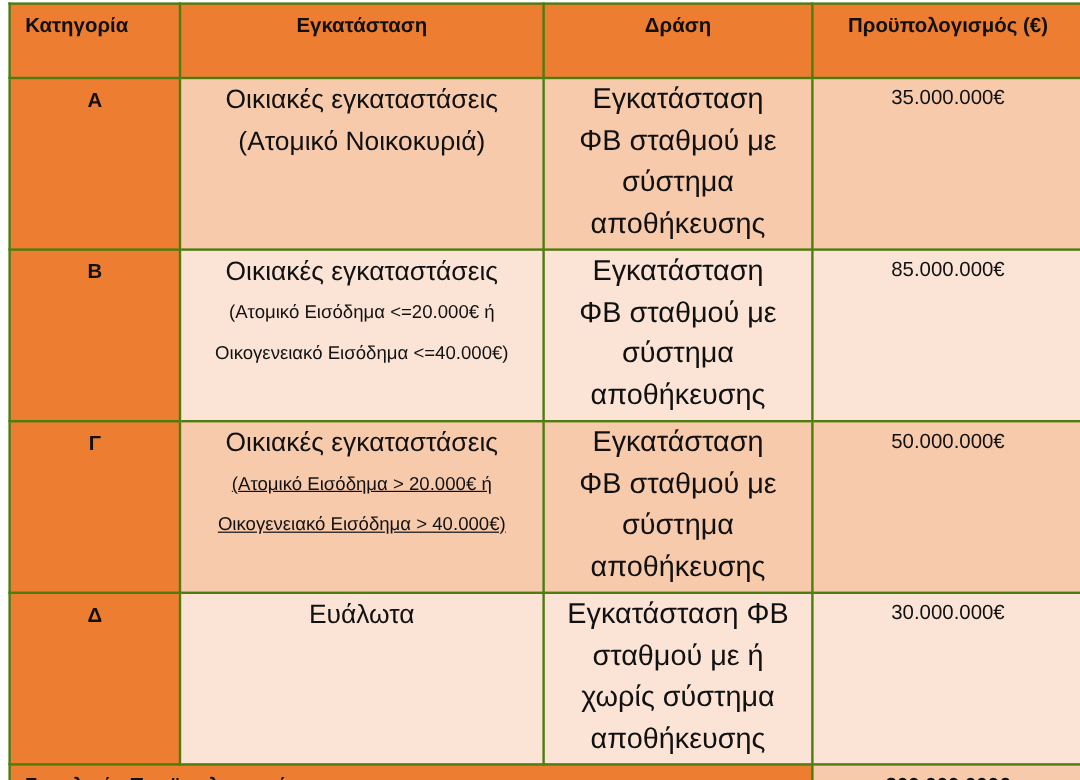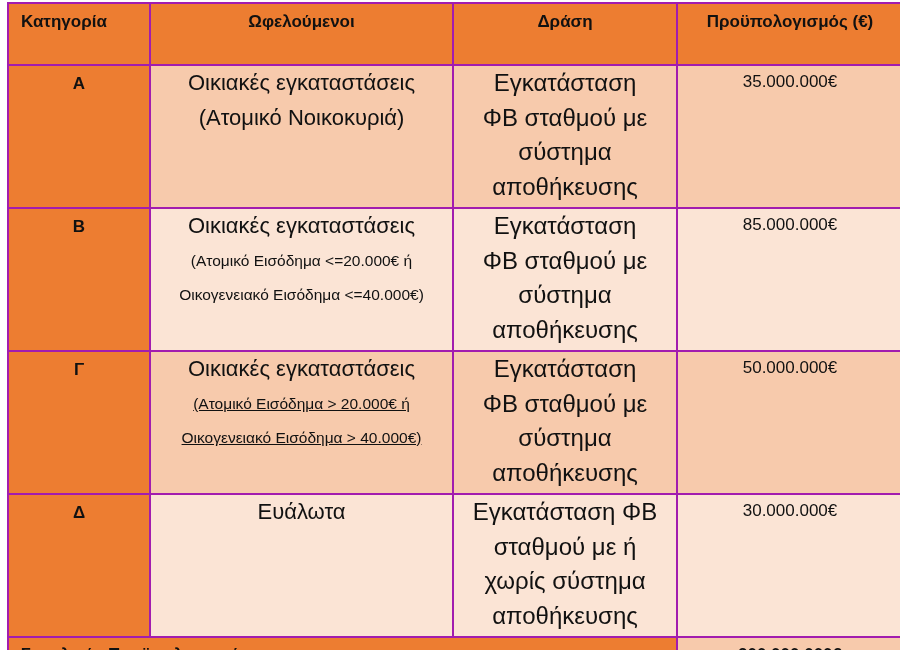--- a/index.html
+++ b/index.html
@@ -1,19 +1,19 @@
 <!DOCTYPE html>
 <html><head>
 <meta charset="utf-8">
 <style>
   html, body { margin:0; padding:0; background:#ffffff; }
   body { width:900px; height:650px; overflow:hidden; position:relative;
          font-family:"Liberation Sans", sans-serif; color:#111; }
   table { position:absolute; left:7px; top:2px; border-collapse:collapse; table-layout:fixed; width:895px; }
-  td, th { border:2px solid #a21caf; vertical-align:top; text-align:center; padding:0; }
+  td, th { border:2px solid #4d7c0f; vertical-align:top; text-align:center; padding:0; }
   .hdr th { background:#ed7d31; height:52px; font-weight:bold; font-size:17px; padding-top:8px; }
   .hdr th.c1 { text-align:left; padding-left:12px; }
   .cat { background:#ed7d31; font-weight:bold; font-size:17px; padding-top:8px; }
   .odd td.d { background:#f7caac; }
   .even td.d { background:#fbe4d5; }
   .row td { height:133px; }
   .cell-text { font-size:24px; line-height:34.5px; padding-top:0px; }
   .ben .line1 { font-size:22px; line-height:34.5px; display:block; }
   .ben .small { font-size:15.5px; line-height:34.5px; display:block; }
   .amt { font-size:17px; padding-top:6px; }
@@ -27,21 +27,21 @@
 <table>
   <colgroup>
     <col style="width:142px">
       <col style="width:303px">
       <col style="width:224px">
       <col style="width:226px">
   </colgroup>
   <tbody>
       <tr class="hdr">
     <th class="c1">Κατηγορία</th>
-    <th>Ωφελούμενοι</th>
+    <th>Εγκατάσταση</th>
     <th>Δράση</th>
     <th>Προϋπολογισμός (€)</th>
   </tr>
 
   <tr class="row odd">
     <td class="cat">Α</td>
     <td class="d ben">
       <span class="line1">Οικιακές εγκαταστάσεις</span>
       <span class="line1">(Ατομικό Νοικοκυριά)</span>
     </td>

